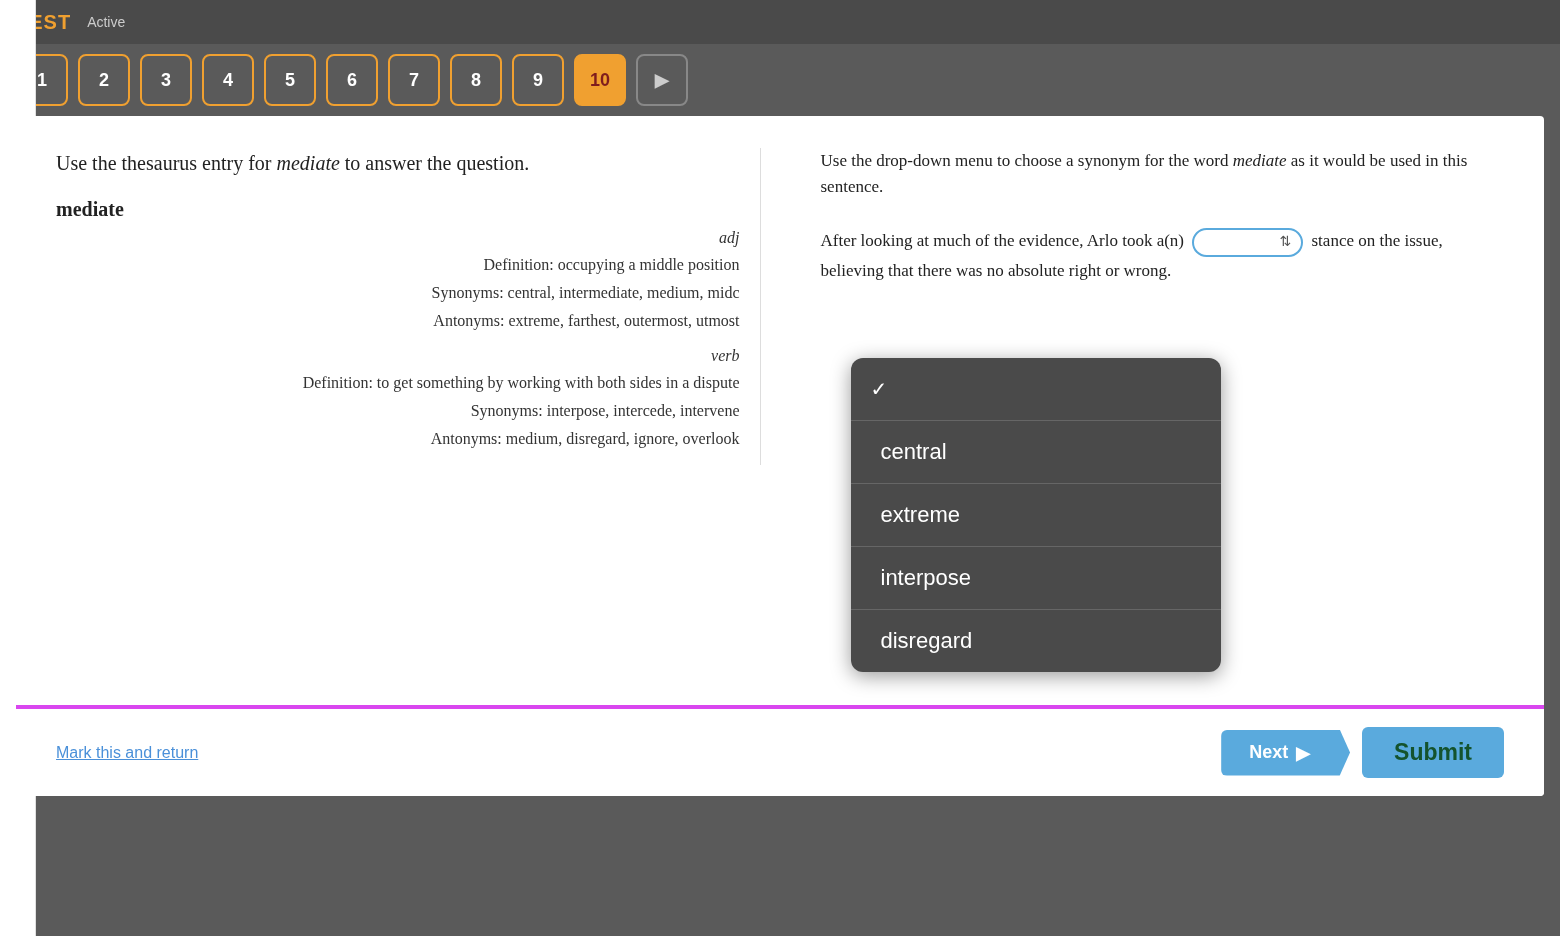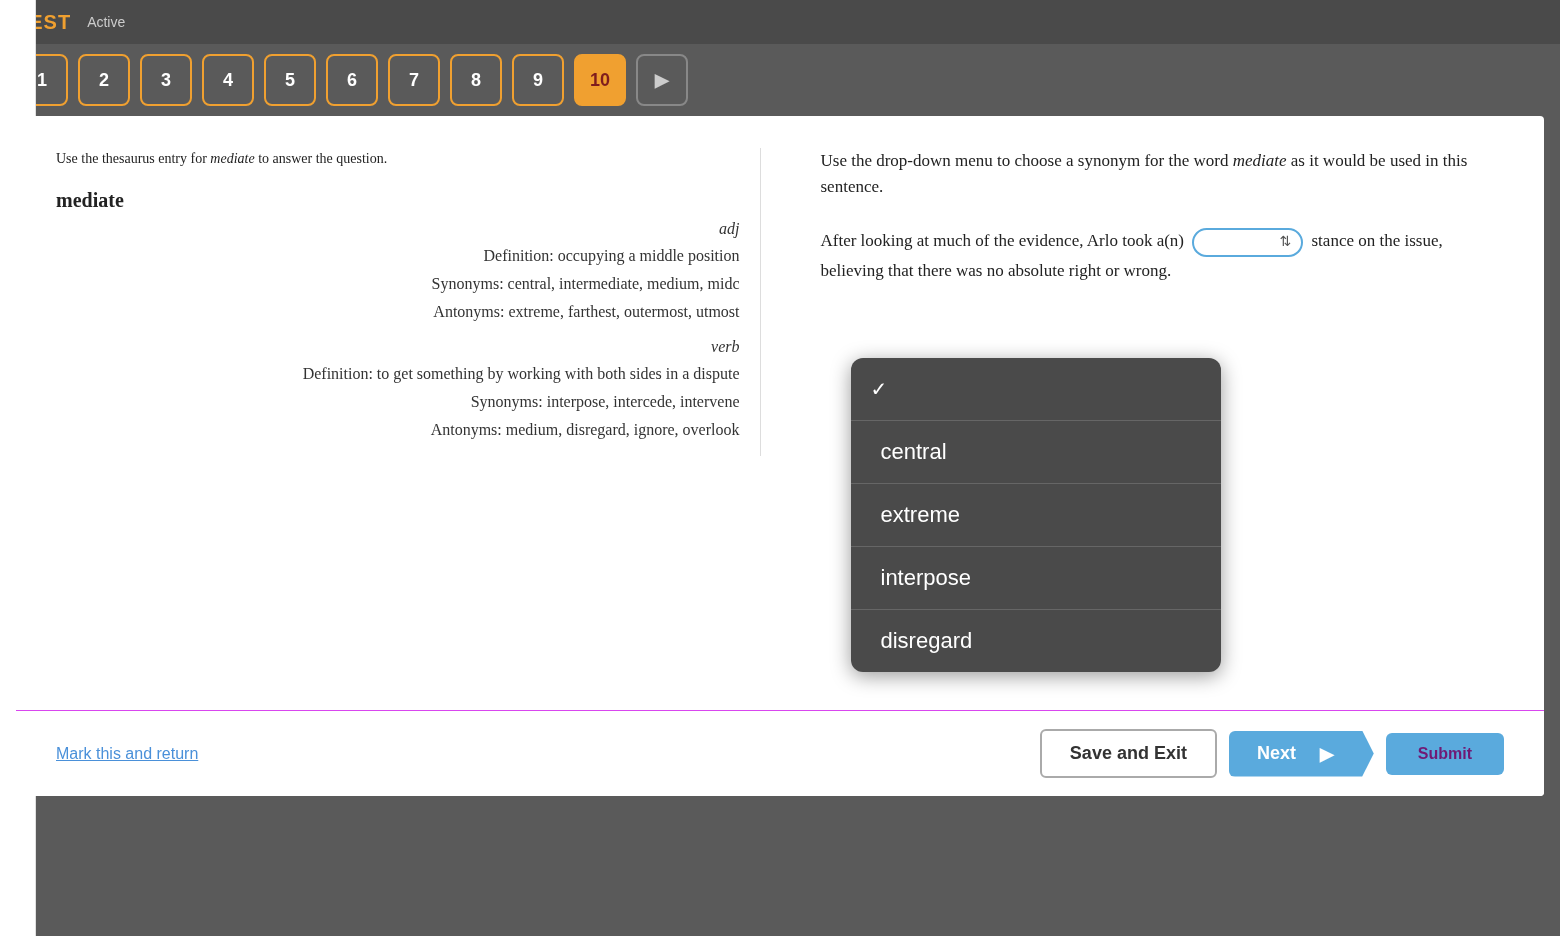--- a/index.html
+++ b/index.html
@@ -88,21 +88,21 @@
       border-right: 1px solid #ddd;
     }
 
     .right-col {
       flex: 1;
       padding-left: 20px;
       position: relative;
     }
 
     .instruction-text {
-      font-size: 14px;
+      font-size: 20px;
       color: #222;
       margin-bottom: 20px;
       line-height: 1.5;
     }
     .instruction-text em {
       font-style: italic;
     }
 
     .word-title {
       font-size: 20px;
@@ -216,21 +216,21 @@
       color: #fff;
     }
 
     
     .bottom-bar {
       position: absolute;
       bottom: 0;
       left: 0;
       right: 0;
       background: #fff;
-      border-top: 1px solid #d946ef;
+      border-top: 4px solid #d946ef;
       padding: 18px 40px;
       display: flex;
       align-items: center;
       justify-content: space-between;
       border-radius: 0 0 4px 4px;
     }
 
     .mark-link {
       color: #4a90d9;
       text-decoration: underline;
@@ -264,34 +264,34 @@
       border: none;
       border-radius: 6px;
       padding: 12px 28px;
       font-size: 18px;
       font-family: Arial, sans-serif;
       font-weight: bold;
       color: #fff;
       cursor: pointer;
       display: flex;
       align-items: center;
-      gap: 24px;
+      gap: 8px;
       clip-path: polygon(0 0, 92% 0, 100% 50%, 92% 100%, 0 100%);
       padding-right: 40px;
     }
 
     .btn-submit {
       background: #5aaadd;
       border: none;
       border-radius: 6px;
       padding: 12px 32px;
-      font-size: 16px;
-      font-family: Arial, sans-serif;
-      font-weight: bold;
-      color: #701a75;
+      font-size: 23px;
+      font-family: Arial, sans-serif;
+      font-weight: bold;
+      color: #14532d;
       cursor: pointer;
     }
 
     
     .left-panel {
       background: #fff;
       border-right: 1px solid #e0e0e0;
       position: fixed;
       left: 0;
       top: 0;
@@ -386,21 +386,20 @@
         <div class="dropdown-item">interpose</div>
         <div class="dropdown-item">disregard</div>
       </div>
 
     </div>
   </div>
 
   <div class="bottom-bar">
     <button class="mark-link">Mark this and return</button>
     <div class="bottom-buttons">
-      <button class="btn-save-exit">Save and Exit</button>
       <button class="btn-next">
         <span>Next</span>
         <span>▶</span>
       </button>
       <button class="btn-submit">Submit</button>
     </div>
   </div>
 </div>
 
 </body></html>

